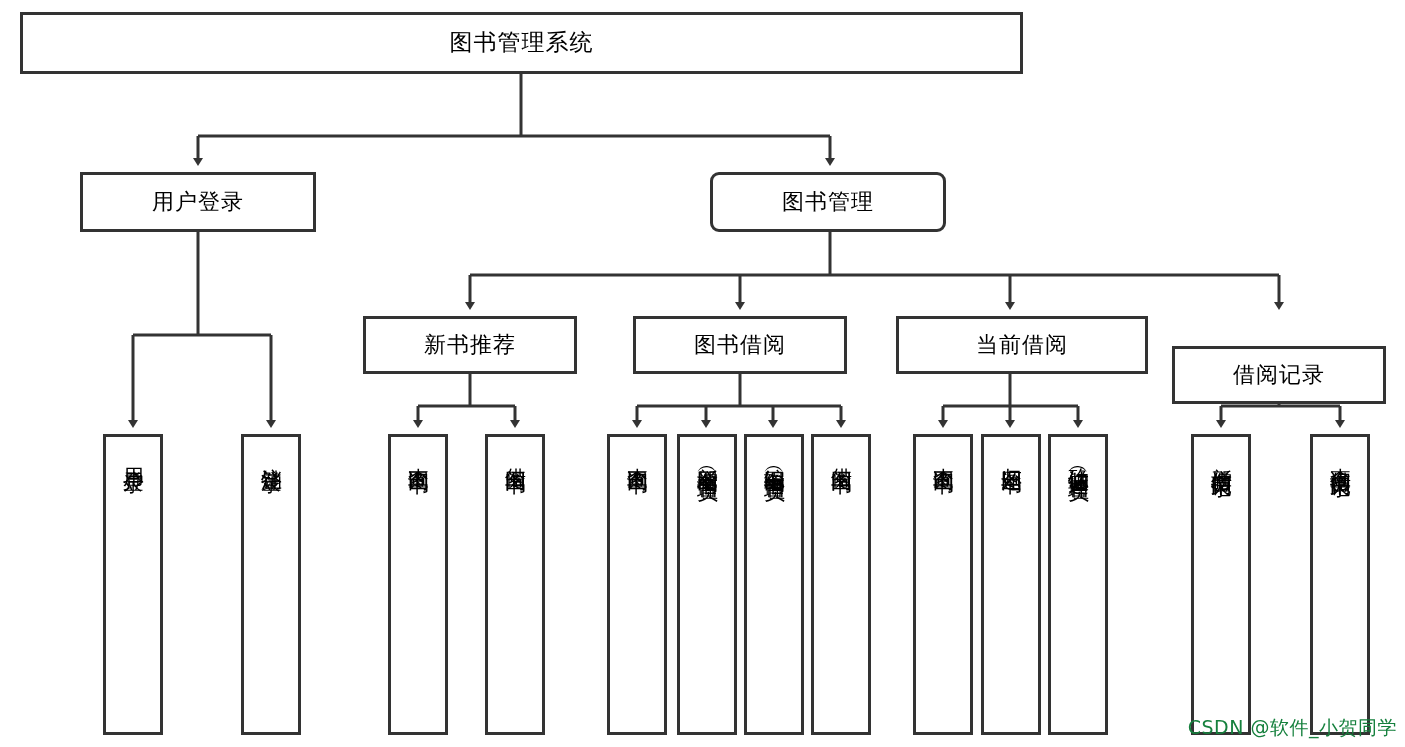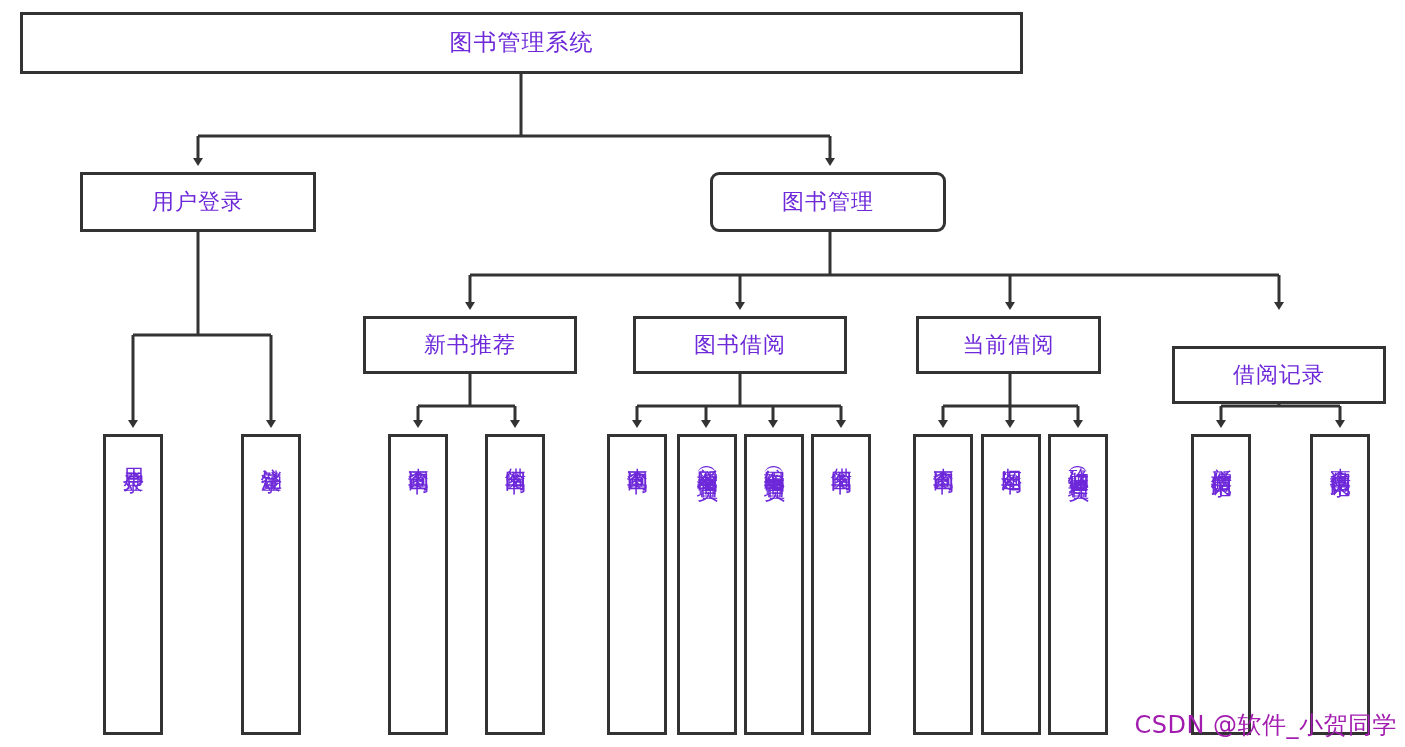--- a/index.html
+++ b/index.html
@@ -30,21 +30,21 @@
     position: absolute;
     box-sizing: border-box;
     border: 3px solid #333333;
     background: #ffffff;
     display: flex;
     align-items: center;
     justify-content: center;
     z-index: 2;
   }
   .node .label {
-    color: #6d28d9;
+    color: #000000;
     font-size: 22px;
     letter-spacing: 1px;
     white-space: nowrap;
     line-height: 1.1;
   }
   .node.vertical .label {
     writing-mode: vertical-rl;
     text-orientation: upright;
     font-size: 21px;
     letter-spacing: 2px;
@@ -53,22 +53,22 @@
   .node.vertical {
     align-items: flex-start;
     justify-content: center;
     padding-top: 14px;
   }
   .node.root .label { font-size: 23px; }
   .watermark {
     position: absolute;
     right: 8px;
     bottom: 6px;
-    font-size: 24px;
-    color: #a21caf;
+    font-size: 19px;
+    color: #15803d;
     letter-spacing: 0.5px;
     z-index: 3;
     white-space: nowrap;
   }
 </style>
 </head>
 <body>
 
 <div id="diagram">
 
@@ -132,21 +132,21 @@
   <div class="node" style="left:710px; top:172px; width:236px; height:60px;border-radius:9px;">
     <span class="label">图书管理</span>
   </div>
 
   <div class="node" style="left:363px; top:316px; width:214px; height:58px;">
     <span class="label">新书推荐</span>
   </div>
   <div class="node" style="left:633px; top:316px; width:214px; height:58px;">
     <span class="label">图书借阅</span>
   </div>
-  <div class="node" style="left:916px; top:316px; width:185px; height:58px;">
+  <div class="node" style="left:896px; top:316px; width:252px; height:58px;">
     <span class="label">当前借阅</span>
   </div>
   <div class="node" style="left:1172px; top:316px; width:214px; height:58px;margin-top:30px;">
     <span class="label">借阅记录</span>
   </div>
 
   <div class="node vertical" style="left:103px; top:434px; width:60px; height:301px;">
     <span class="label">用户登录</span>
   </div>
   <div class="node vertical" style="left:241px; top:434px; width:60px; height:301px;">

